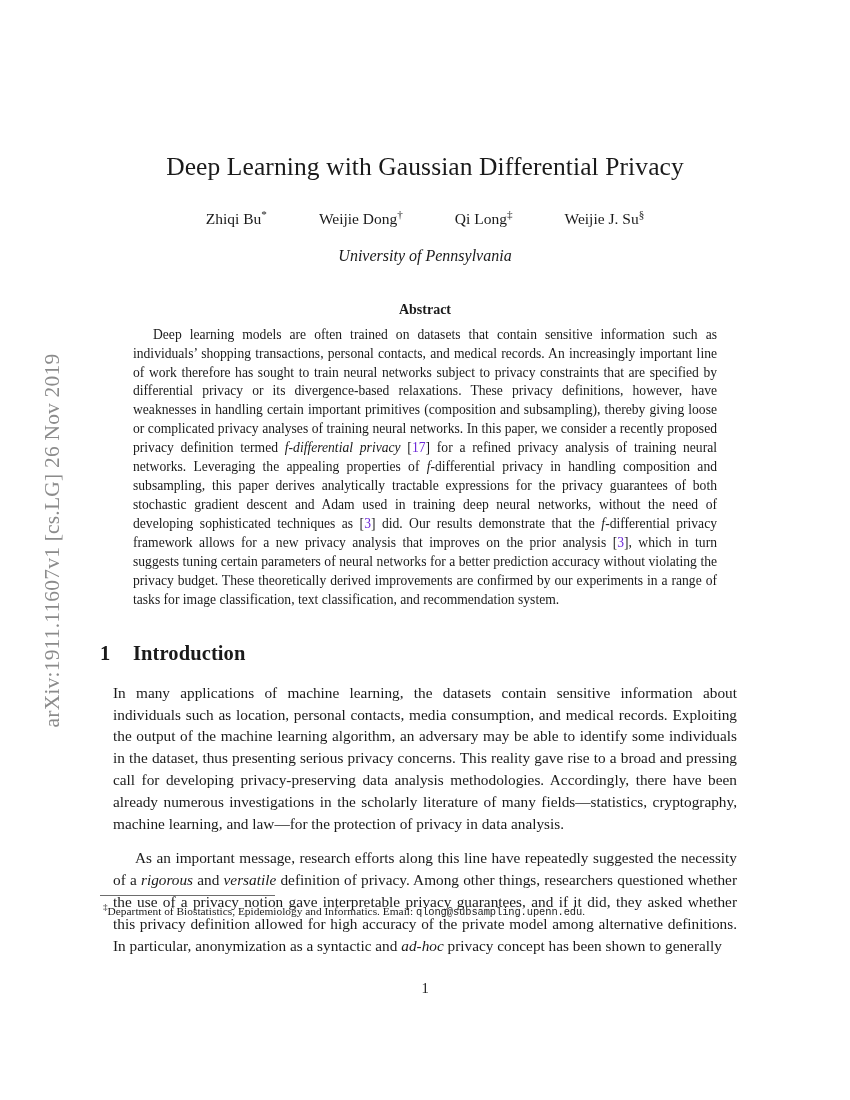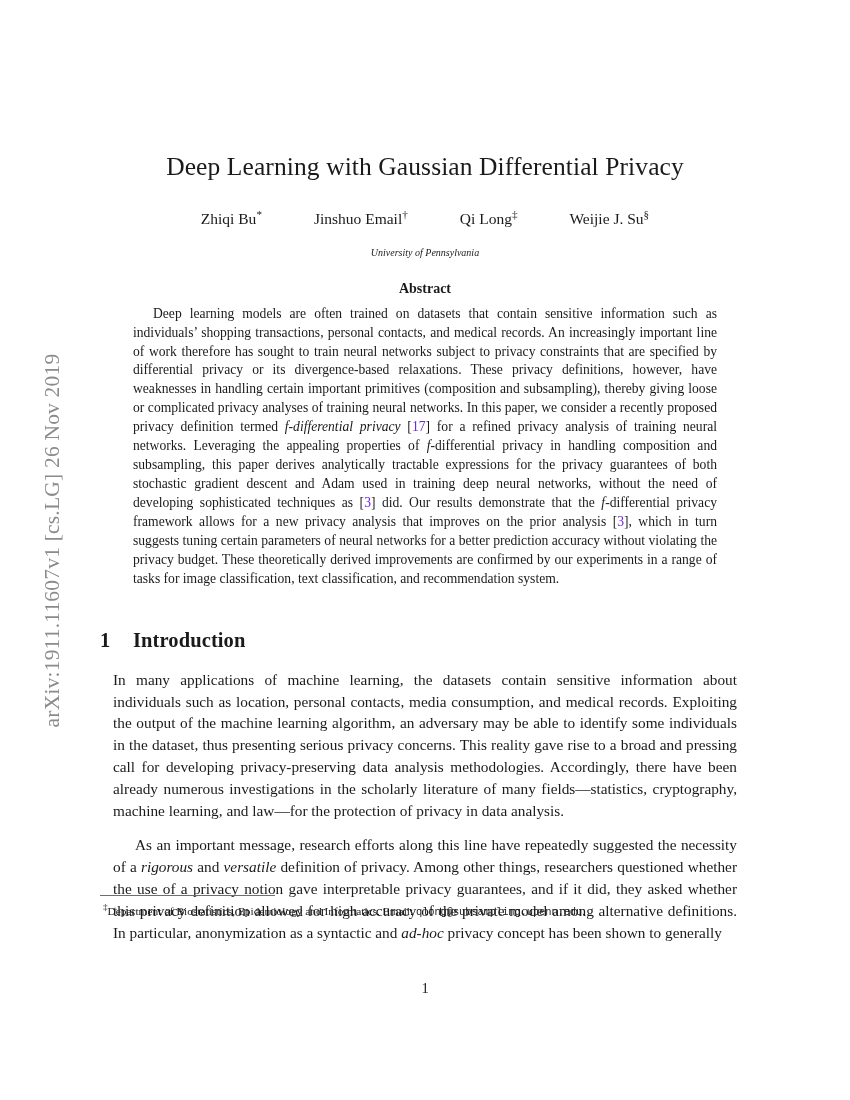--- a/index.html
+++ b/index.html
@@ -66,53 +66,53 @@
   }
   .author sup {
     font-size: 0.72em;
     vertical-align: super;
     line-height: 0;
   }
 
   .affiliation {
     margin-top: 19px;
     text-align: center;
-    font-size: 10px;
+    font-size: 16px;
     font-style: italic;
   }
 
   .pubdate {
     margin-top: 21px;
     text-align: center;
     font-size: 15px;
   }
 
   
   .abstract-heading {
-    margin-top: 23px;
+    margin-top: 37px;
     text-align: center;
     font-size: 14px;
     font-weight: bold;
   }
   .abstract-body {
     margin: 8px 33px 0 33px;
     font-size: 13.6px;
     line-height: 1.395;
     text-align: justify;
     text-justify: inter-word;
     hyphens: manual;
   }
   .abstract-body p {
     margin: 0;
     text-indent: 20px;
   }
 
   
   .section-heading {
-    margin-top: 40px;
+    margin-top: 32px;
     font-size: 20.5px;
     font-weight: bold;
     letter-spacing: 0.1px;
     font-family: Liberation Serif, serif;
   }
   .section-heading .secnum {
     display: inline-block;
     width: 33px;
   }
 
@@ -178,21 +178,21 @@
 <body>
 
 <div class="arxiv-stamp">arXiv:1911.11607v1  [cs.LG]  26 Nov 2019</div>
 
 <div class="page">
 
   <h1 class="title">Deep Learning with Gaussian Differential Privacy</h1>
 
   <div class="authors">
     <span class="author"><span>Zhiqi Bu</span><sup>*</sup></span>
-    <span class="author"><span>Jinshuo Email</span><sup>†</sup></span>
+    <span class="author"><span>Weijie Dong</span><sup>†</sup></span>
     <span class="author"><span>Qi Long</span><sup>‡</sup></span>
     <span class="author"><span>Weijie J. Su</span><sup>§</sup></span>
   </div>
 
   <div class="affiliation">University of Pennsylvania</div>
 
 
   <div class="abstract-heading">Abstract</div>
 
   <div class="abstract-body">

